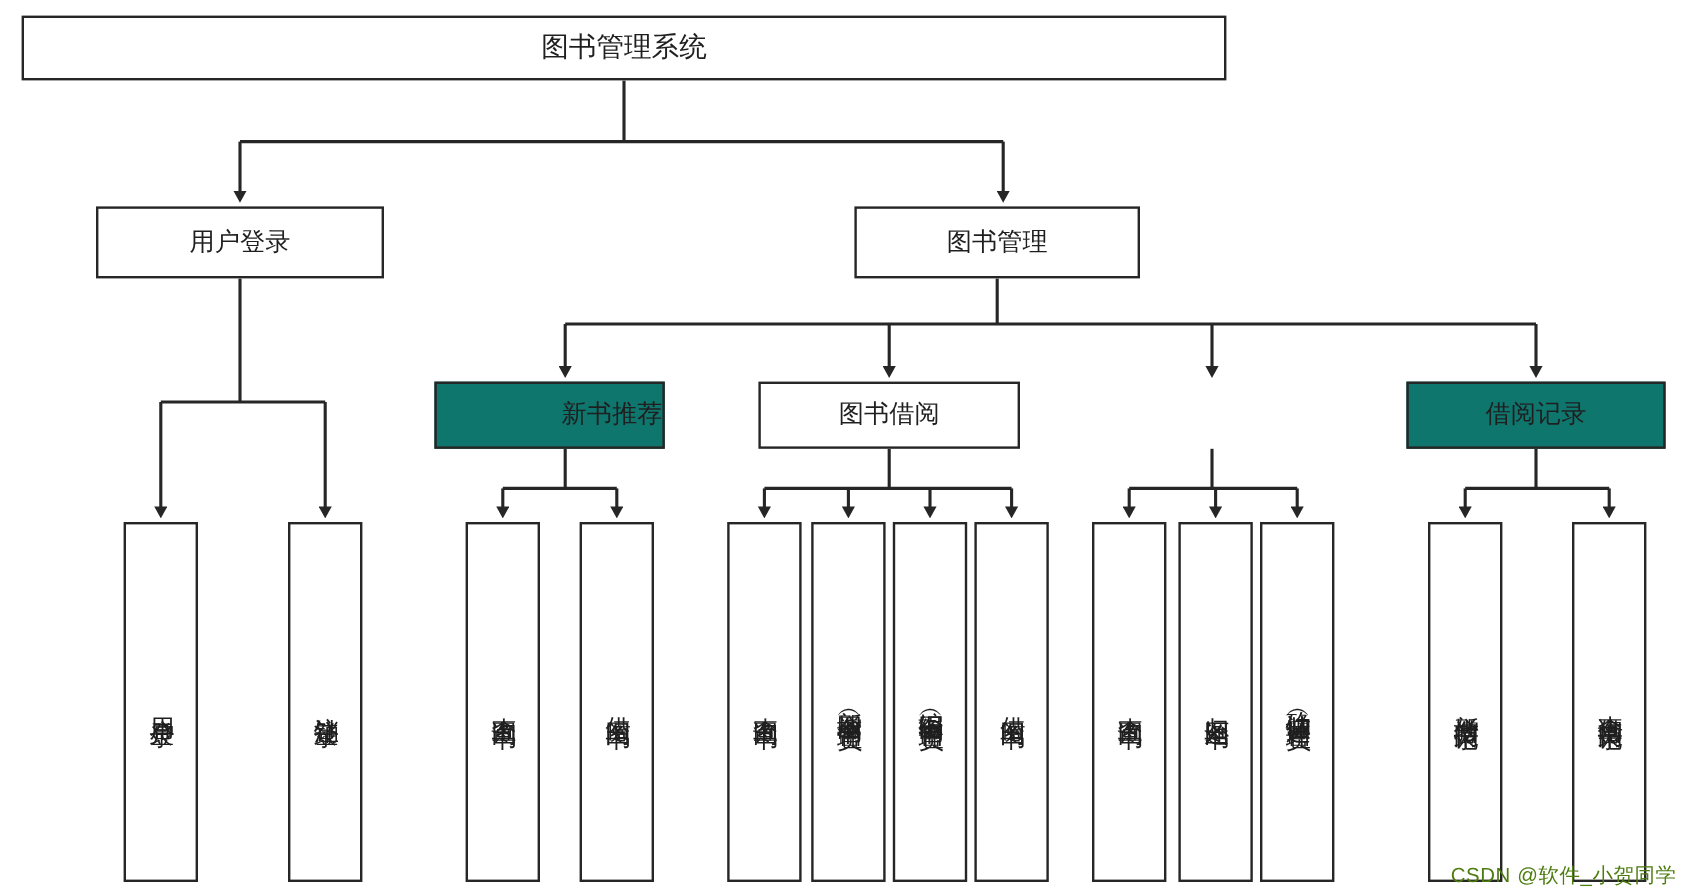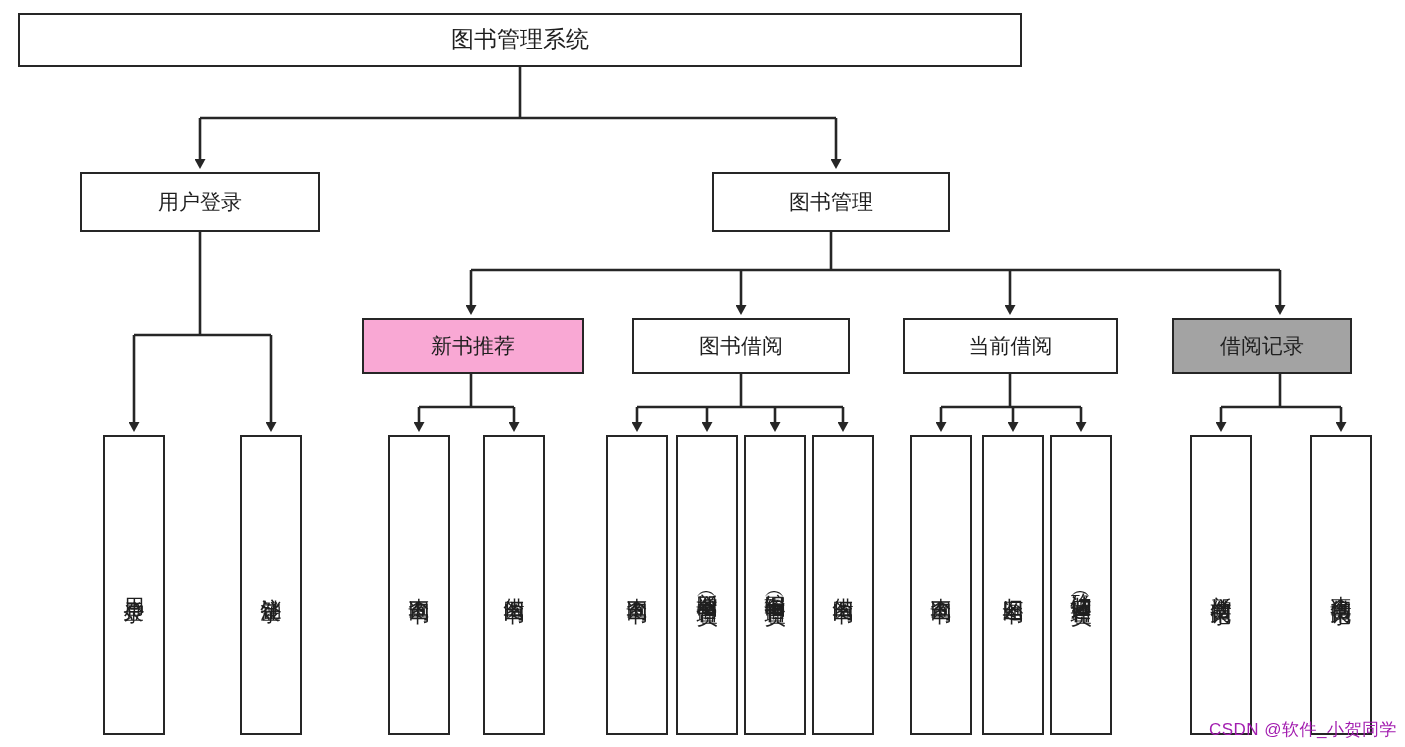--- a/index.html
+++ b/index.html
@@ -126,30 +126,27 @@
     <span class="node-label" style="color: rgb(31, 31, 31); text-align: right;">图书管理系统</span>
   </div>
 
   <div class="node level1" style="left: 80px; top: 172px; width: 240px; height: 60px; border-color: rgb(38, 38, 38); background: rgb(255, 255, 255);">
     <span class="node-label" style="color: rgb(31, 31, 31);">用户登录</span>
   </div>
   <div class="node level1" style="left: 712px; top: 172px; width: 238px; height: 60px; border-color: rgb(38, 38, 38); background: rgb(255, 255, 255);">
     <span class="node-label" style="color: rgb(31, 31, 31);">图书管理</span>
   </div>
 
-  <div class="node level2" style="left: 362px; top: 318px; width: 222px; height: 56px; border-color: rgb(38, 38, 38); background: #f9a8d4;">
+  <div class="node level2" style="left: 362px; top: 318px; width: 192px; height: 56px; border-color: rgb(38, 38, 38); background: #0f766e; justify-content: flex-end;">
     <span class="node-label" style="color: rgb(31, 31, 31);">新书推荐</span>
   </div>
   <div class="node level2" style="left: 632px; top: 318px; width: 218px; height: 56px; border-color: rgb(38, 38, 38); background: rgb(255, 255, 255); justify-content: center;">
     <span class="node-label" style="color: rgb(31, 31, 31);">图书借阅</span>
   </div>
-  <div class="node level2" style="left: 903px; top: 318px; width: 215px; height: 56px; border-color: rgb(38, 38, 38); background: rgb(255, 255, 255);">
-    <span class="node-label" style="color: rgb(31, 31, 31);">当前借阅</span>
-  </div>
-  <div class="node level2" style="left: 1172px; top: 318px; width: 180px; height: 56px; border-color: rgb(38, 38, 38); background: #a3a3a3;">
+  <div class="node level2" style="left: 1172px; top: 318px; width: 216px; height: 56px; border-color: rgb(38, 38, 38); background: #0f766e;">
     <span class="node-label" style="color: rgb(31, 31, 31);">借阅记录</span>
   </div>
 
   <div class="node leaf" style="left: 103px; top: 435px; width: 62px; height: 300px; border-color: rgb(38, 38, 38); background: rgb(255, 255, 255);">
     <span class="node-label" style="color: rgb(31, 31, 31);">用户登录</span>
   </div>
   <div class="node leaf" style="left: 240px; top: 435px; width: 62px; height: 300px; border-color: rgb(38, 38, 38); background: rgb(255, 255, 255);">
     <span class="node-label" style="color: rgb(31, 31, 31);">注销登录</span>
   </div>
   <div class="node leaf" style="left: 388px; top: 435px; width: 62px; height: 300px; border-color: rgb(38, 38, 38); background: rgb(255, 255, 255);">
@@ -179,14 +176,14 @@
   <div class="node leaf" style="left: 1050px; top: 435px; width: 62px; height: 300px; border-color: rgb(38, 38, 38); background: rgb(255, 255, 255);">
     <span class="node-label" style="color: rgb(31, 31, 31);">确认归还（管理员）</span>
   </div>
   <div class="node leaf" style="left: 1190px; top: 435px; width: 62px; height: 300px; border-color: rgb(38, 38, 38); background: rgb(255, 255, 255);">
     <span class="node-label" style="color: rgb(31, 31, 31);">新增借阅记录</span>
   </div>
   <div class="node leaf" style="left: 1310px; top: 435px; width: 62px; height: 300px; border-color: rgb(38, 38, 38); background: rgb(255, 255, 255);">
     <span class="node-label" style="color: rgb(31, 31, 31);">查询借阅记录</span>
   </div>
 
-  <div class="watermark" style="color: #a21caf;">CSDN @软件_小贺同学</div>
+  <div class="watermark" style="color: #4d7c0f;">CSDN @软件_小贺同学</div>
 </div>
 
 </body></html>

